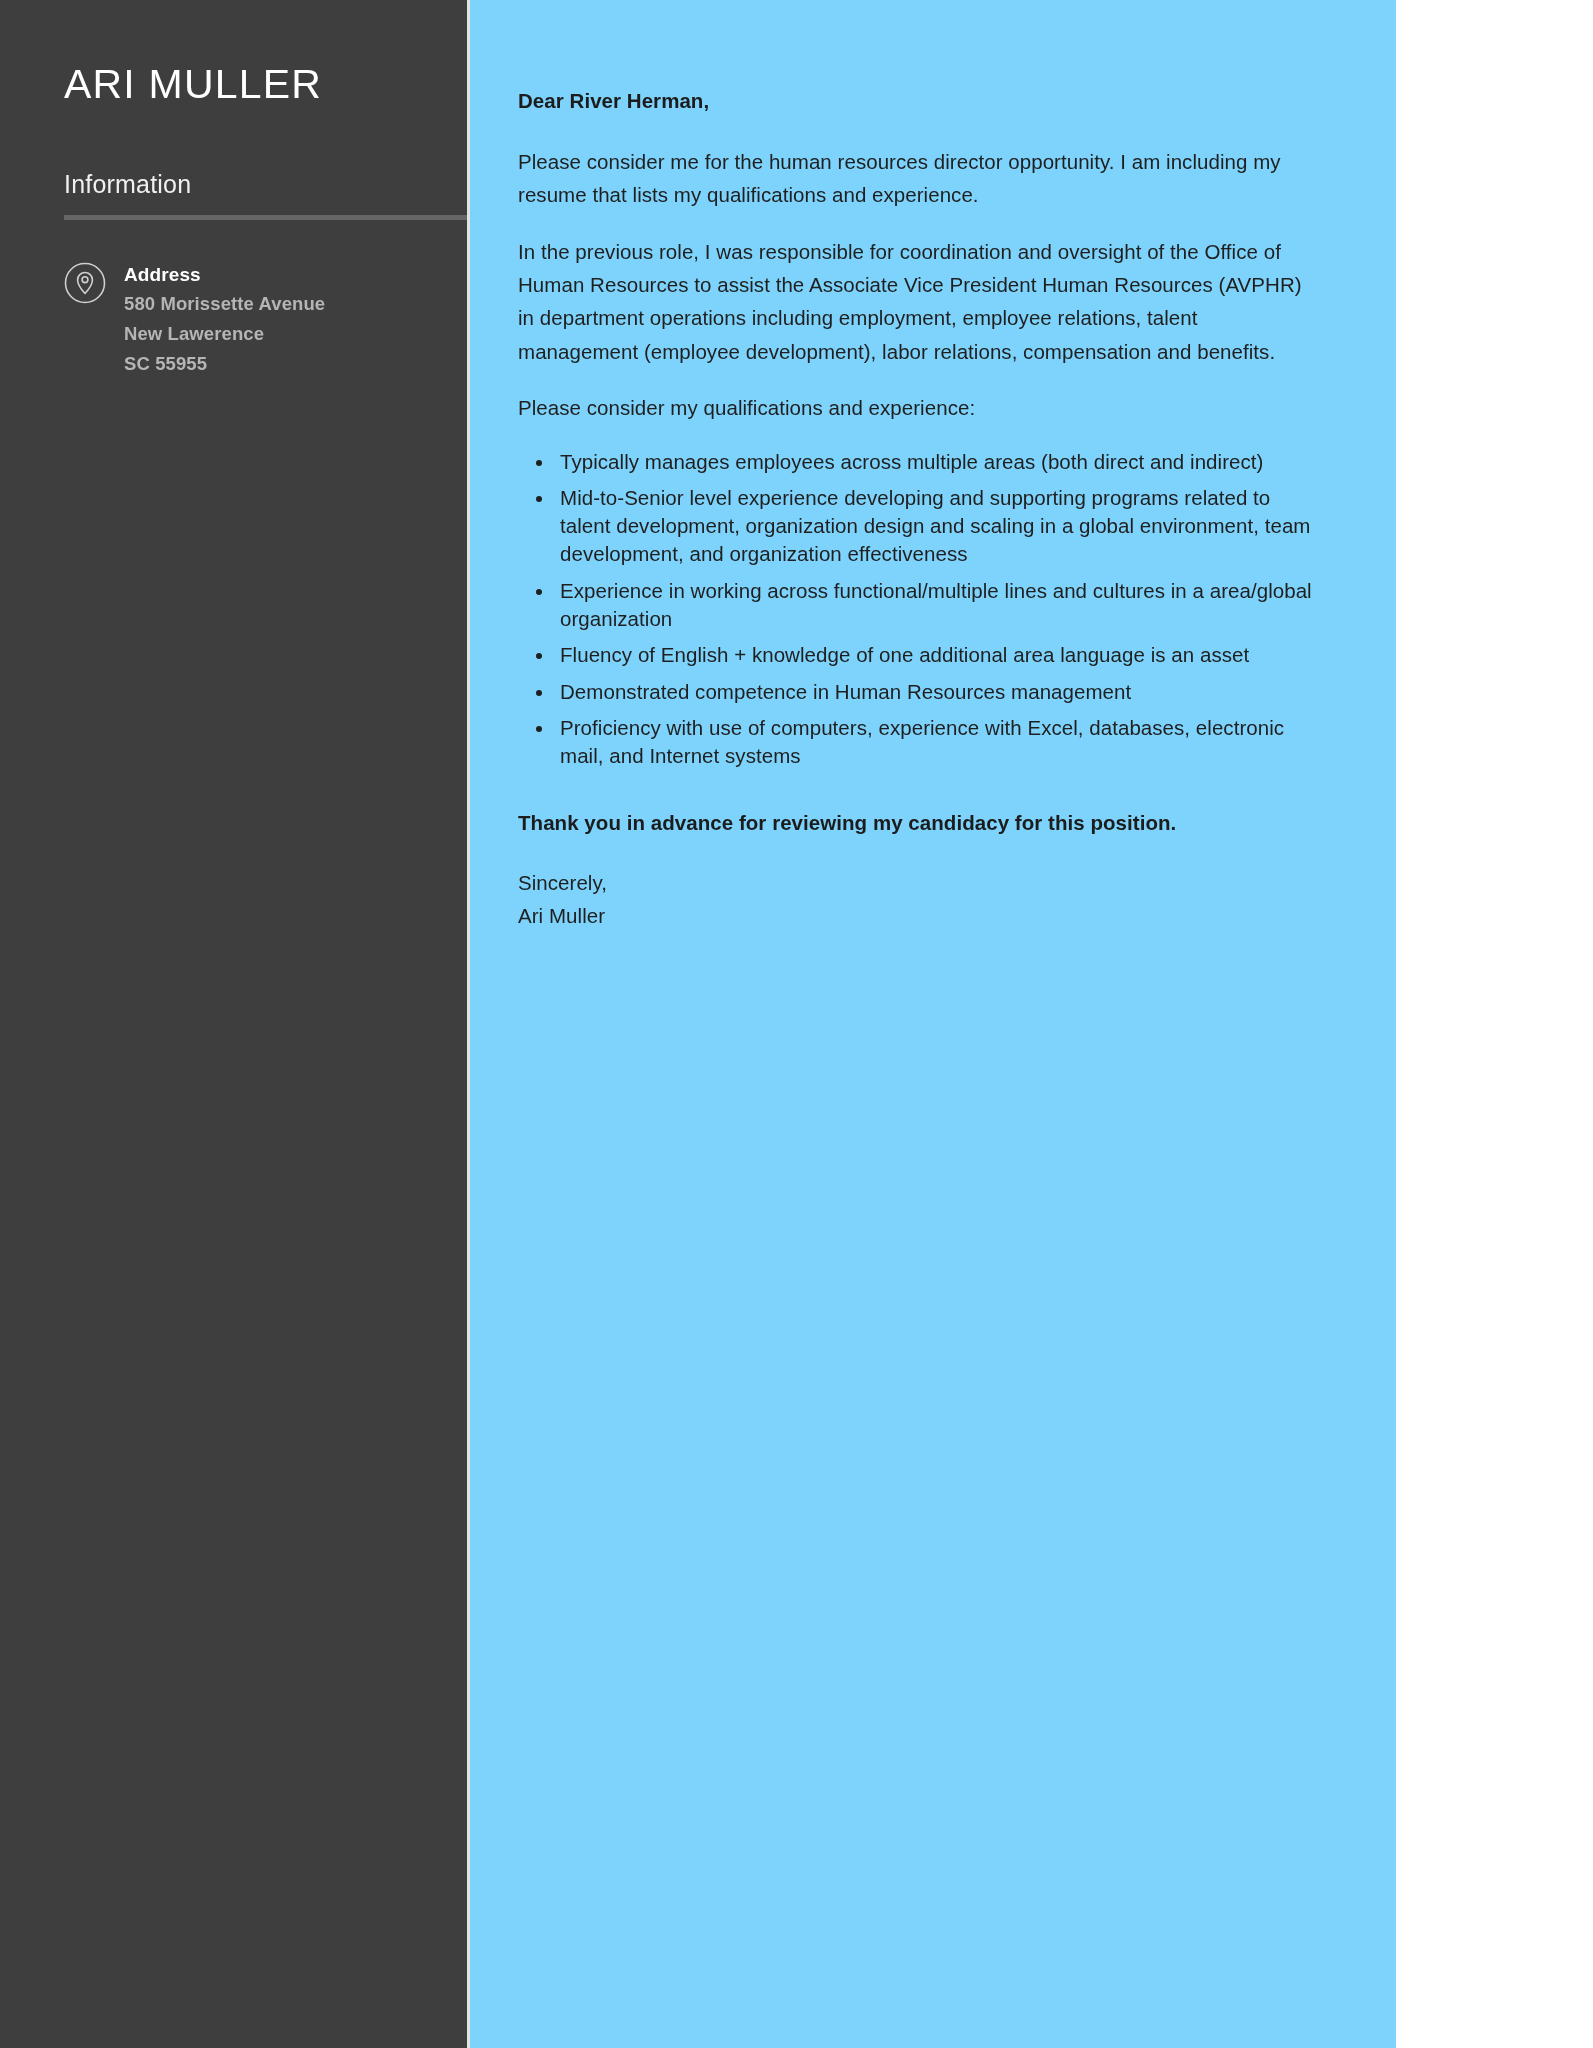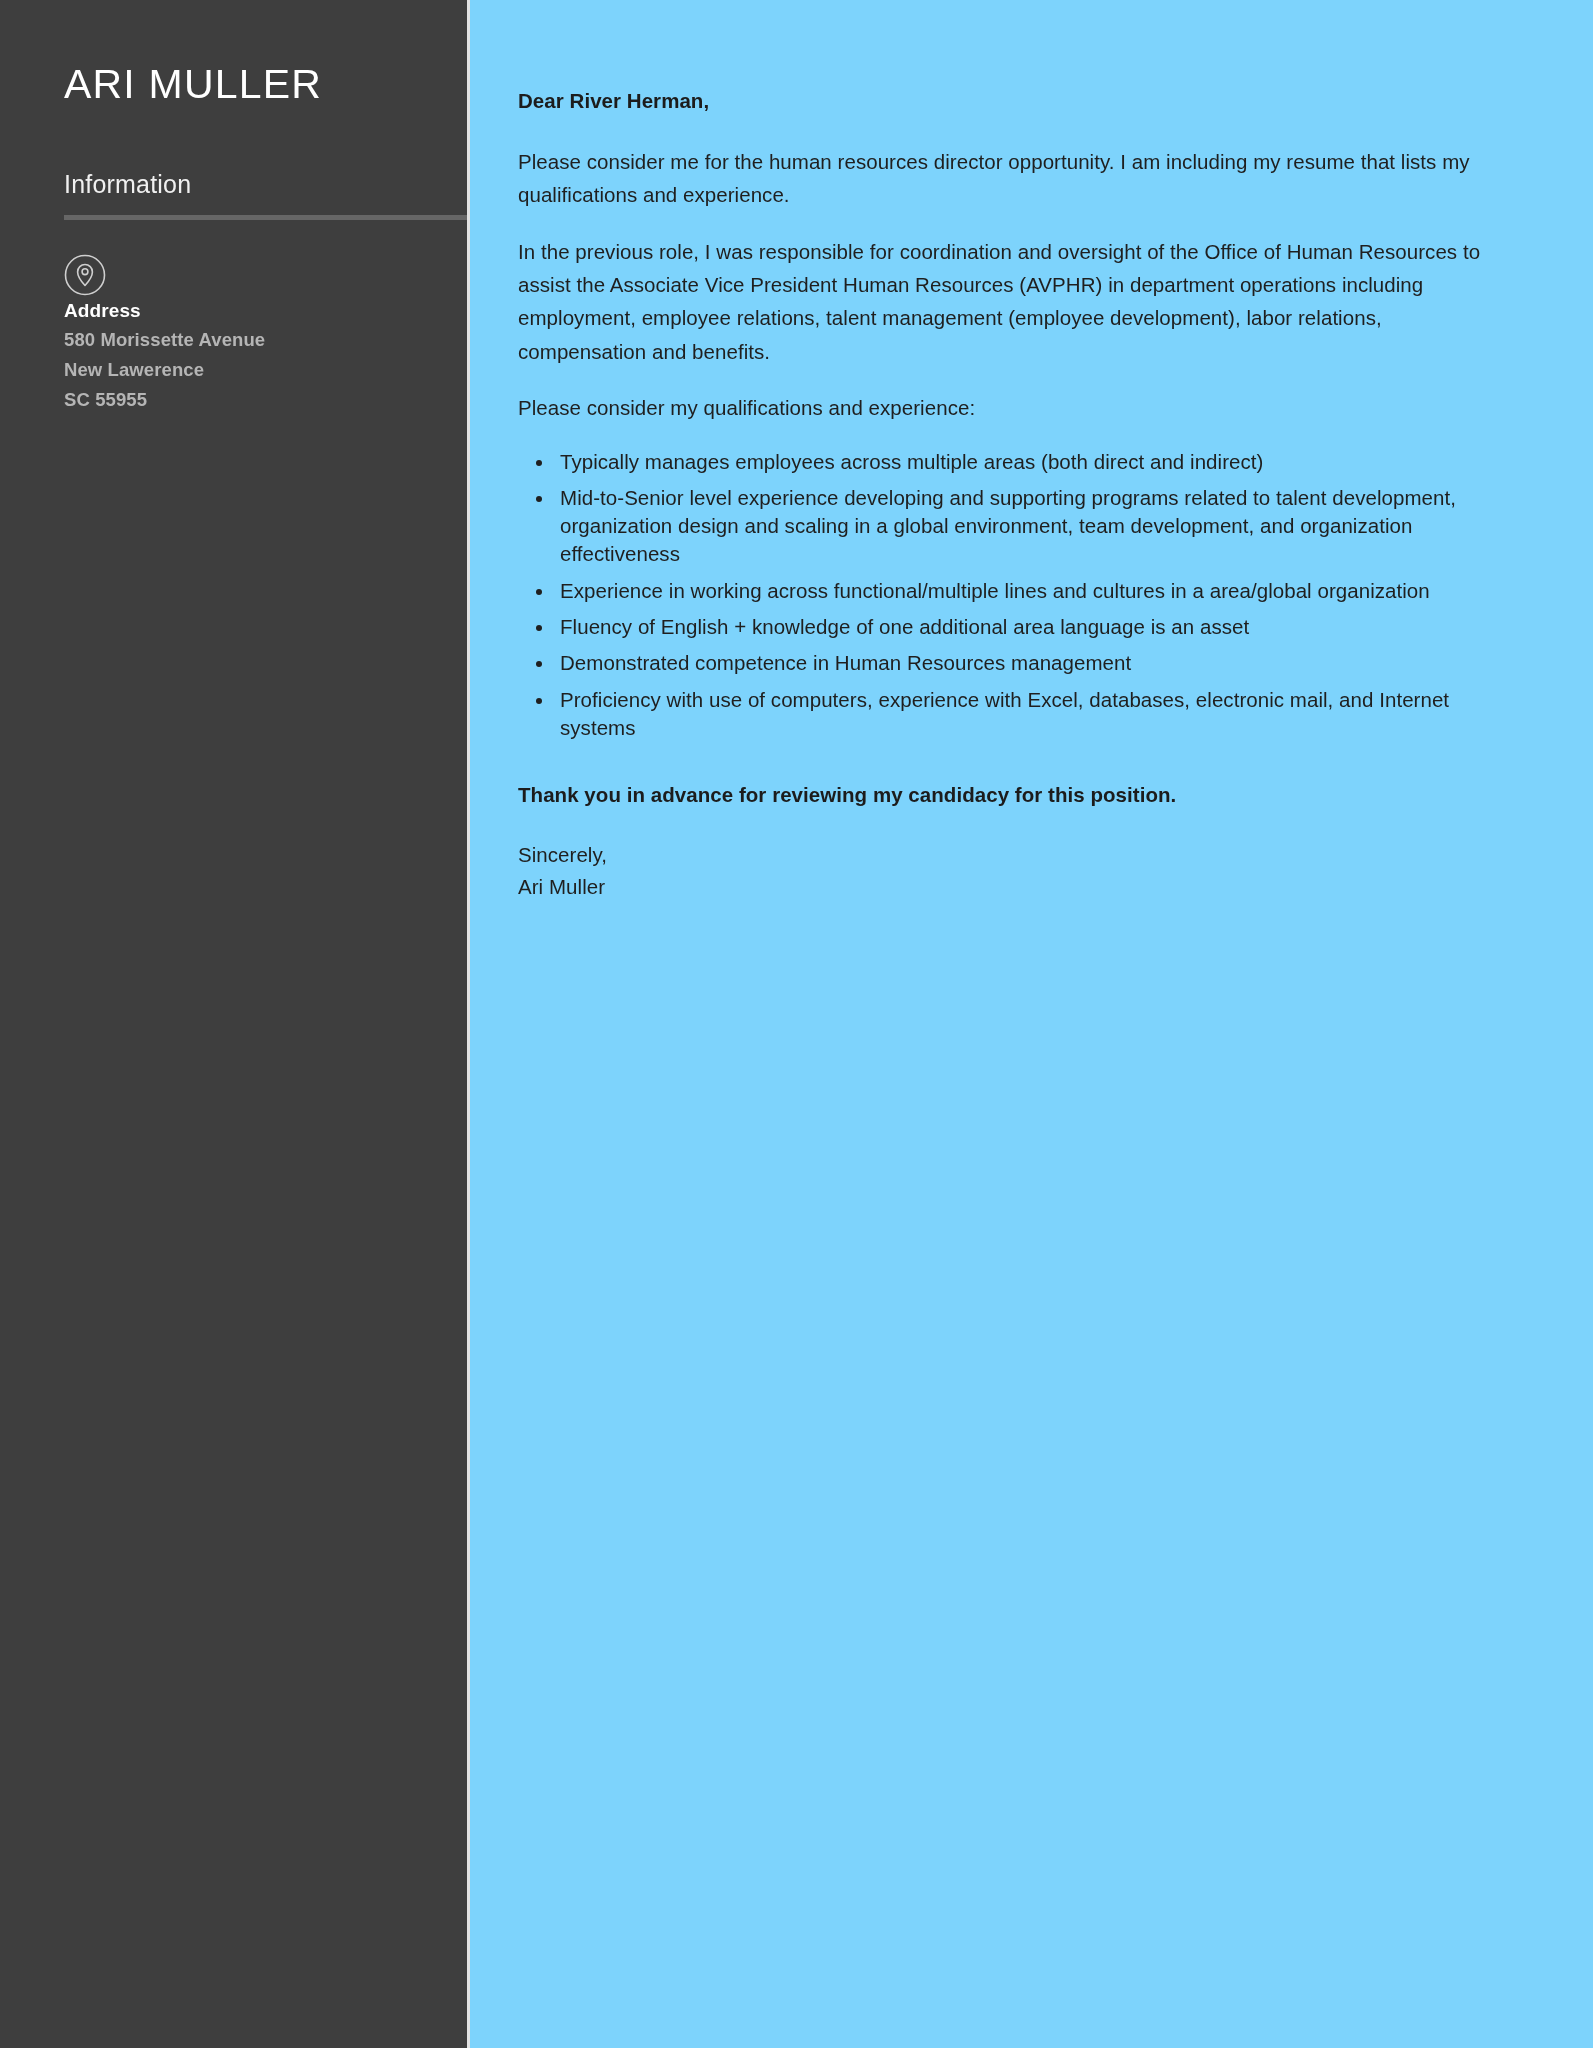--- a/index.html
+++ b/index.html
@@ -6,21 +6,21 @@
 
   html, body {
     width: 1593px;
     height: 2048px;
     background: #ffffff;
     font-family: "Liberation Sans", sans-serif;
   }
 
   .page {
     position: relative;
-    width: 1593px;
+    width: 1396px;
     height: 2048px;
     display: flex;
     background: #fcfcfc;
     overflow: hidden;
   }
 
   
   .sidebar {
     width: 470px;
     flex: 0 0 470px;
@@ -54,22 +54,21 @@
   .section-rule {
     height: 5px;
     background: #666666;
     margin: 16px 0 0 64px;
     width: 403px;
   }
 
   .info-item {
     display: flex;
     align-items: flex-start;
-    padding: 32px 0 0 64px;
-    flex-direction: column;
+    padding: 40px 0 0 64px;
   }
 
   .info-icon {
     flex: 0 0 auto;
     width: 42px;
     height: 42px;
     margin-right: 18px;
     margin-top: 2px;
   }
   .info-icon svg { display: block; }

